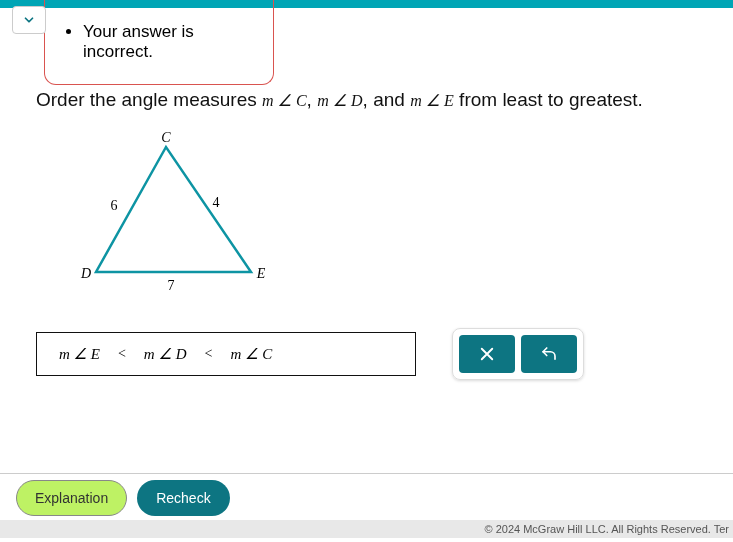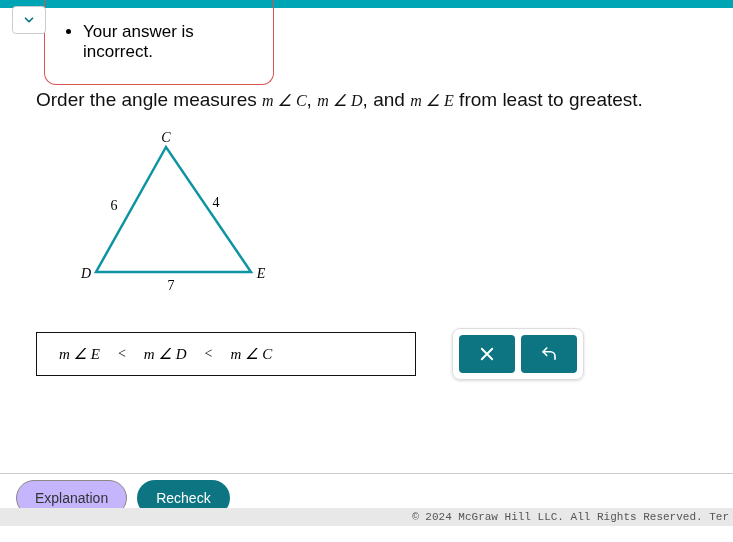--- a/index.html
+++ b/index.html
@@ -112,40 +112,40 @@
     gap: 10px;
   }
   .pill-btn {
     padding: 9px 18px;
     border-radius: 999px;
     font-size: 14px;
     cursor: pointer;
     border: 1px solid transparent;
   }
   .pill-outline {
-    background: #c4b5fd;
+    background: #bef264;
     border-color: #888;
     color: #333;
   }
   .pill-solid {
     background: #0d7582;
     color: #fff;
     font-weight: normal;
   }
   .footer-band {
     position: absolute;
-    left: 0; right: 0; bottom: 16px;
+    left: 0; right: 0; bottom: 4px;
     height: 18px;
     background: #e8e8e8;
     font-size: 11px;
     color: #555;
     text-align: right;
     padding-right: 4px;
     line-height: 18px;
-    font-family: Liberation Mono, monospace;
+    font-family: Liberation Sans, sans-serif;
   }
 </style>
 </head>
 <body>
 
 <div class="top-bar"></div>
 
 <div class="collapse-btn">
   <svg viewBox="0 0 24 24">
     <path d="M6 9l6 6 6-6" fill="none" stroke="#0d7582" stroke-width="3" stroke-linecap="round" stroke-linejoin="round"></path>

